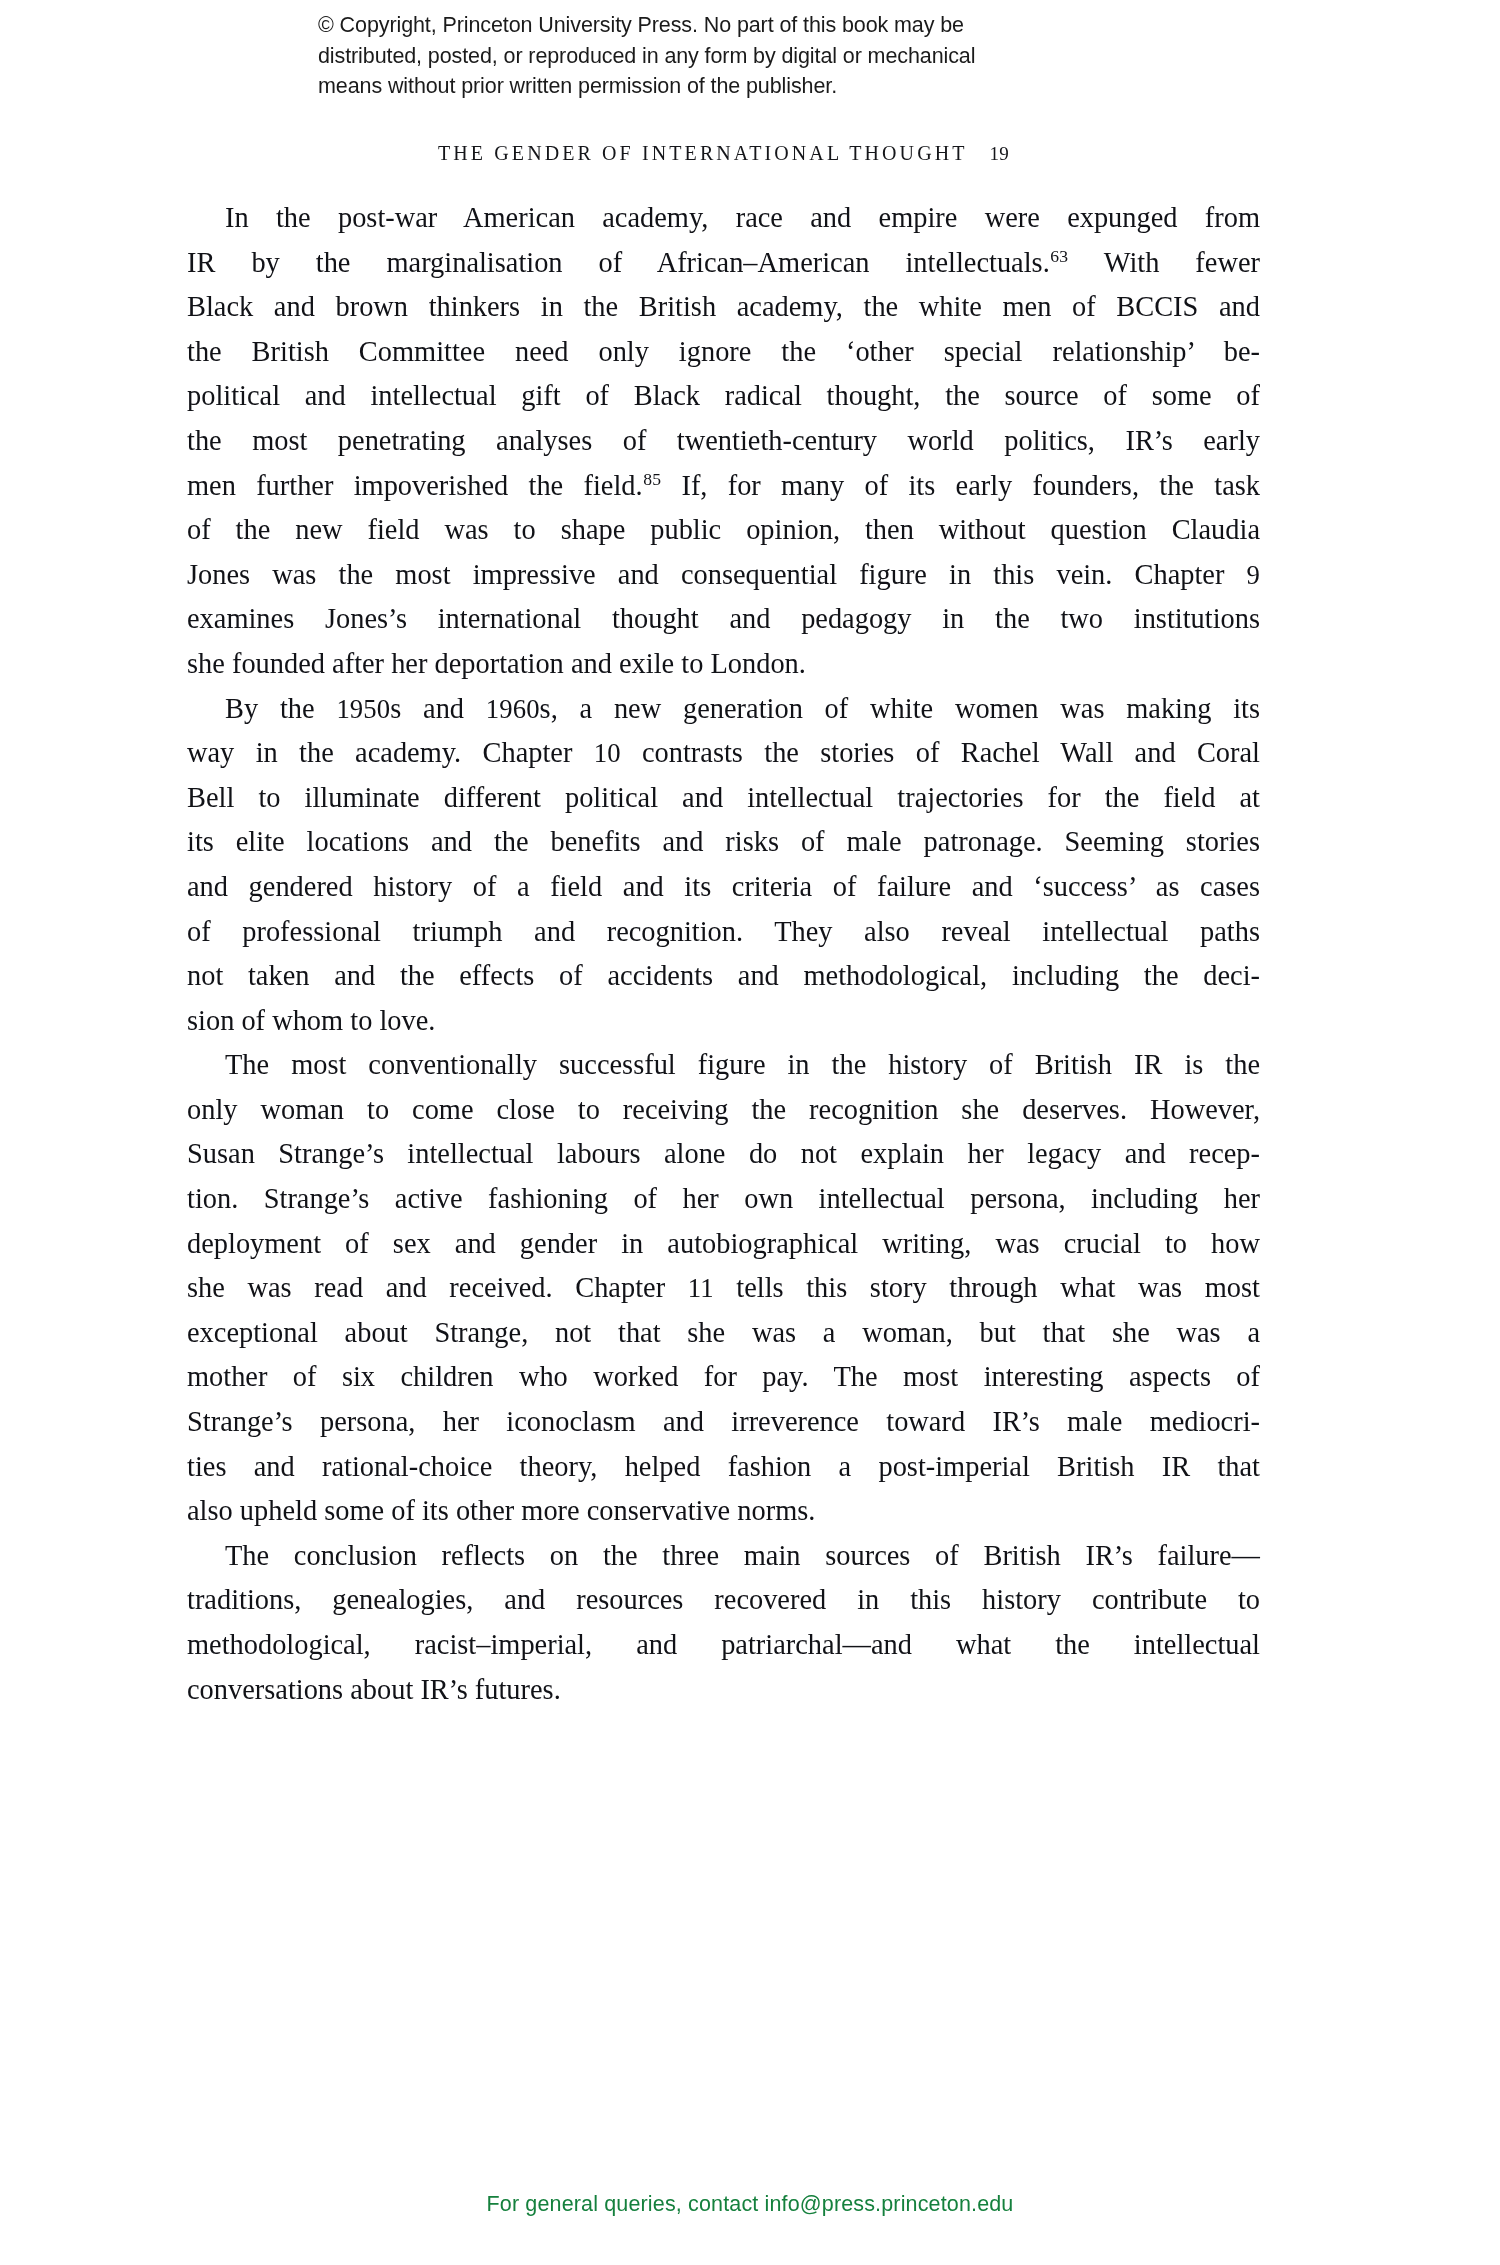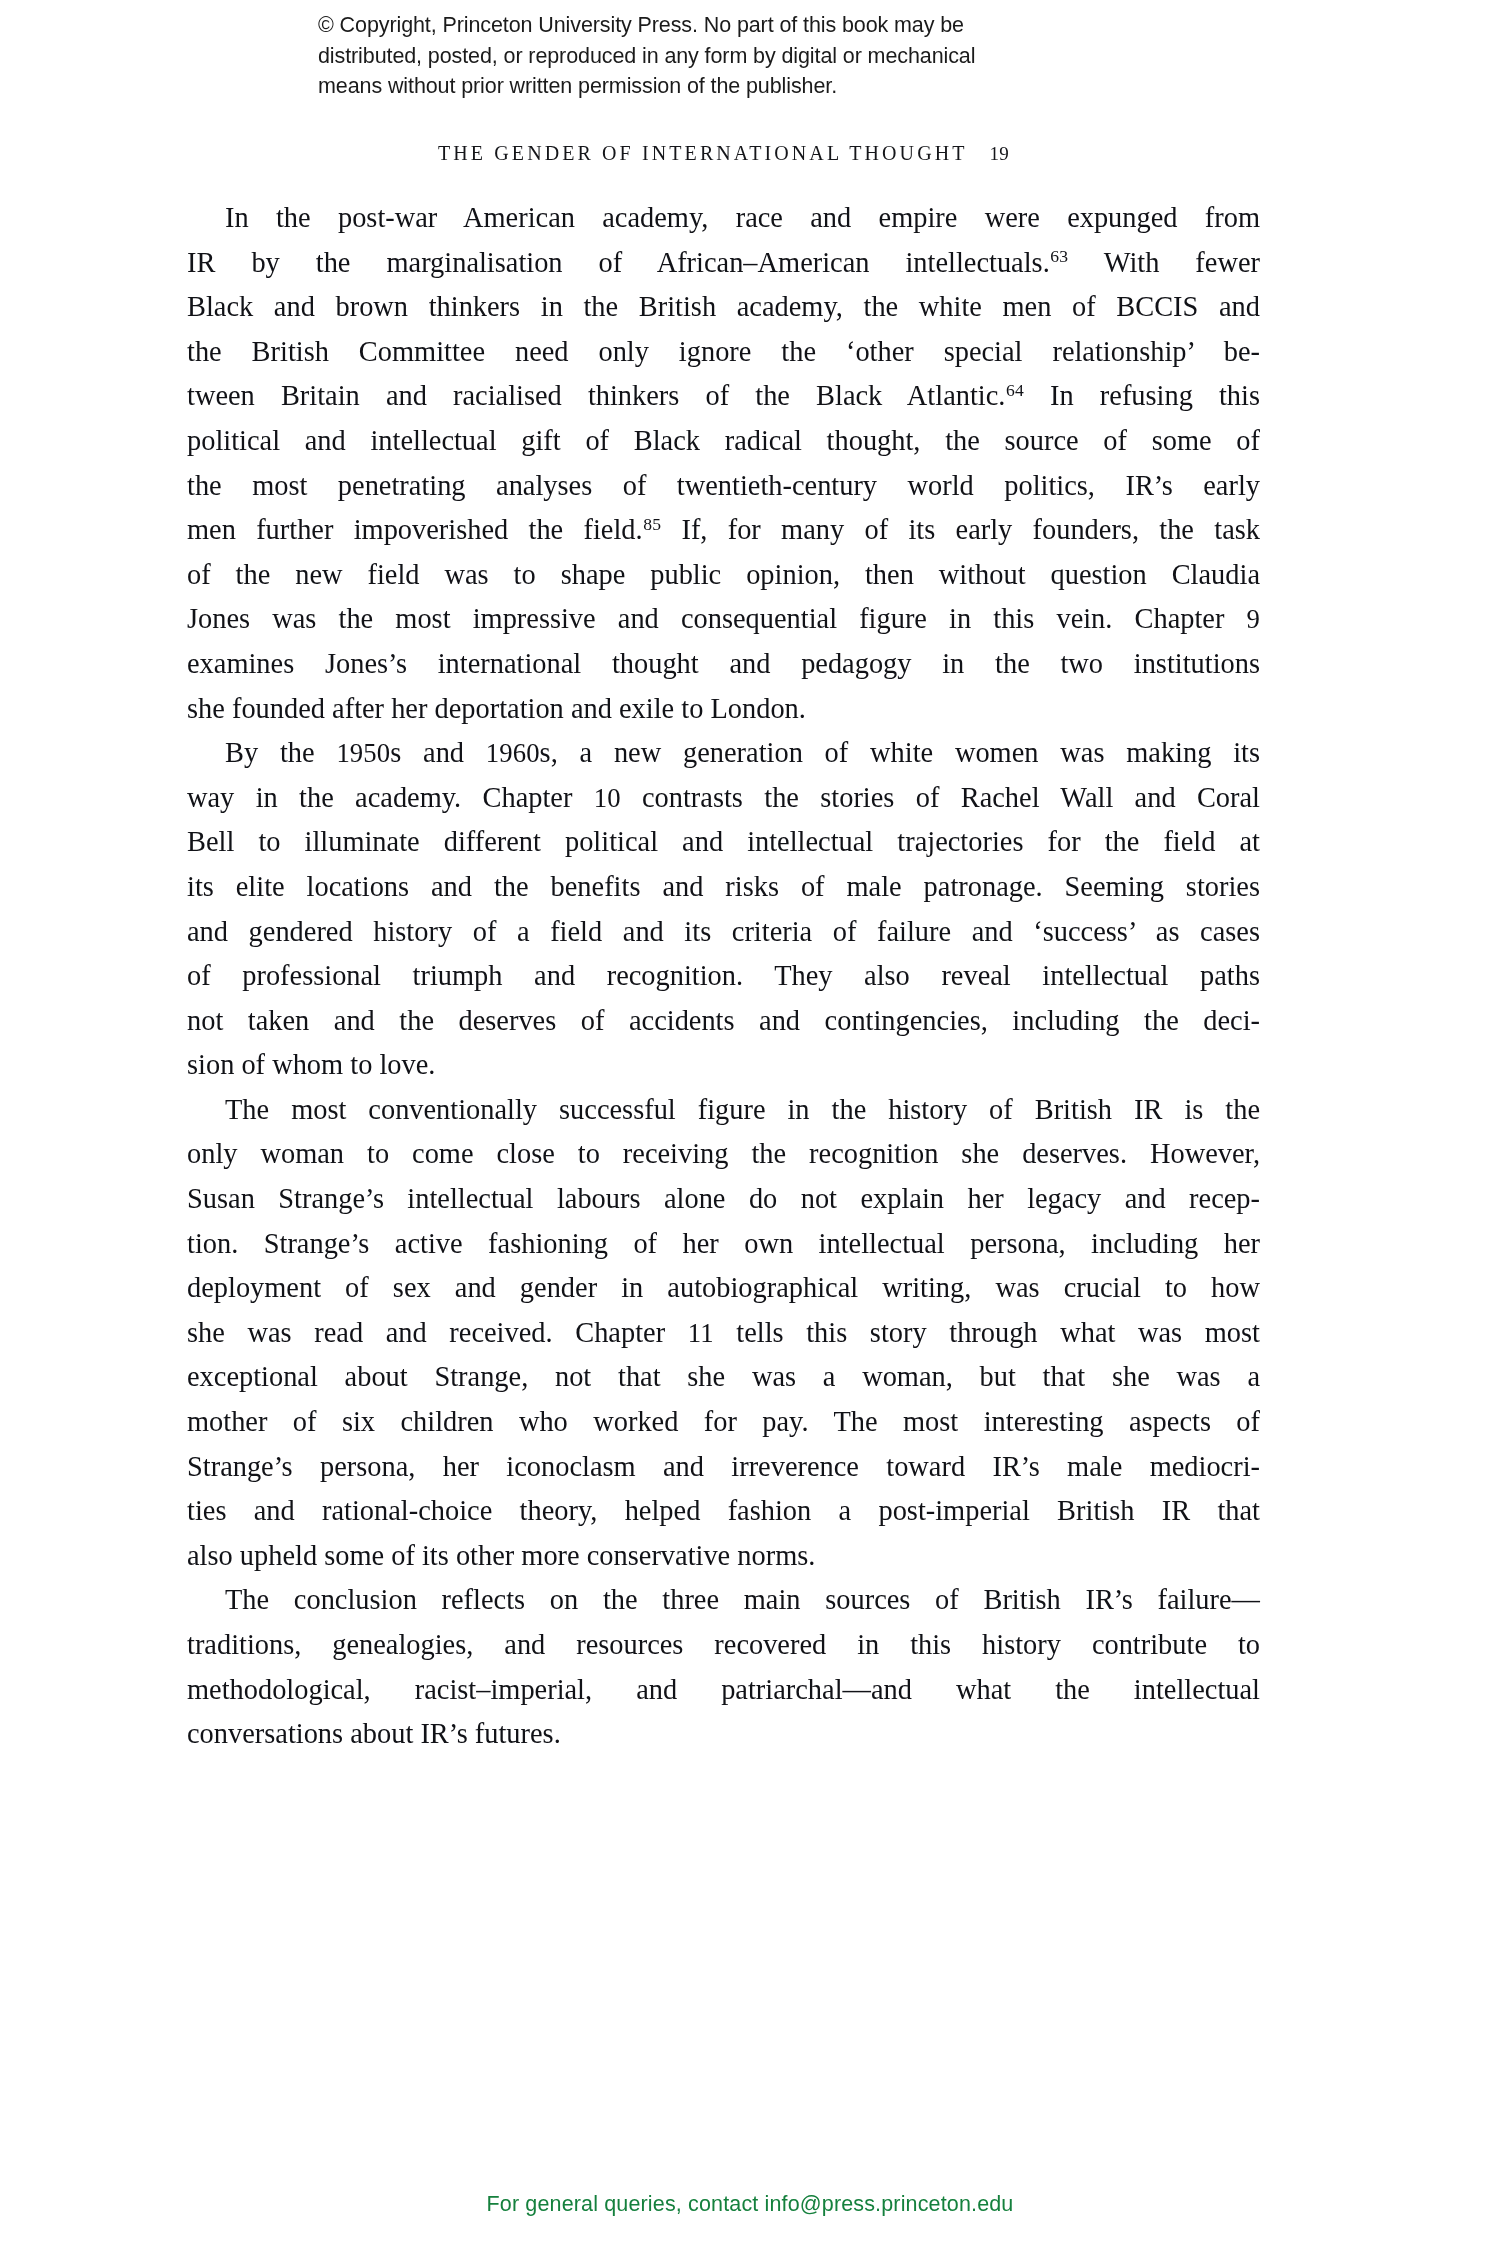--- a/index.html
+++ b/index.html
@@ -137,38 +137,37 @@
     <span class="rh-title">The Gender of International Thought</span><span class="rh-folio">19</span>
   </div>
 
   <div class="body-text">
 
     <p class="para">
       <span class="ln j indent"><span>In the post-war American academy, race and empire were expunged from</span></span>
       <span class="ln j"><span>IR by the marginalisation of African–American intellectuals.</span><sup class="fn">63</sup><span> With fewer</span></span>
       <span class="ln j"><span>Black and brown thinkers in the British academy, the white men of BCCIS and</span></span>
       <span class="ln j"><span>the British Committee need only ignore the ‘other special relationship’ be-</span></span>
-      <span class="ln j"><span>tween Britain and racialised thinkers of the Black Atlantic.</span><sup class="fn">64</sup><span> In refusing this</span></span>
       <span class="ln j"><span>political and intellectual gift of Black radical thought, the source of some of</span></span>
       <span class="ln j"><span>the most penetrating analyses of twentieth-century world politics, IR’s early</span></span>
       <span class="ln j"><span>men further impoverished the field.</span><sup class="fn">85</sup><span> If, for many of its early founders, the task</span></span>
       <span class="ln j"><span>of the new field was to shape public opinion, then without question Claudia</span></span>
       <span class="ln j"><span>Jones was the most impressive and consequential figure in this vein. Chapter </span><span class="osf">9</span></span>
       <span class="ln j"><span>examines Jones’s international thought and pedagogy in the two institutions</span></span>
       <span class="ln last"><span>she founded after her deportation and exile to London.</span></span>
     </p>
 
     <p class="para">
       <span class="ln j indent"><span>By the </span><span class="osf">1950</span><span>s and </span><span class="osf">1960</span><span>s, a new generation of white women was making its</span></span>
       <span class="ln j"><span>way in the academy. Chapter </span><span class="osf">10</span><span> contrasts the stories of Rachel Wall and Coral</span></span>
       <span class="ln j"><span>Bell to illuminate different political and intellectual trajectories for the field at</span></span>
       <span class="ln j"><span>its elite locations and the benefits and risks of male patronage. Seeming stories</span></span>
       <span class="ln j"><span>and gendered history of a field and its criteria of failure and ‘success’ as cases</span></span>
       <span class="ln j"><span>of professional triumph and recognition. They also reveal intellectual paths</span></span>
-      <span class="ln j"><span>not taken and the deserves of accidents and contingencies, including the deci-</span></span>
+      <span class="ln j"><span>not taken and the effects of accidents and methodological, including the deci-</span></span>
       <span class="ln last"><span>sion of whom to love.</span></span>
     </p>
 
     <p class="para">
       <span class="ln j indent"><span>The most conventionally successful figure in the history of British IR is the</span></span>
       <span class="ln j"><span>only woman to come close to receiving the recognition she deserves. However,</span></span>
       <span class="ln j"><span>Susan Strange’s intellectual labours alone do not explain her legacy and recep-</span></span>
       <span class="ln j"><span>tion. Strange’s active fashioning of her own intellectual persona, including her</span></span>
       <span class="ln j"><span>deployment of sex and gender in autobiographical writing, was crucial to how</span></span>
       <span class="ln j"><span>she was read and received. Chapter </span><span class="osf">11</span><span> tells this story through what was most</span></span>

